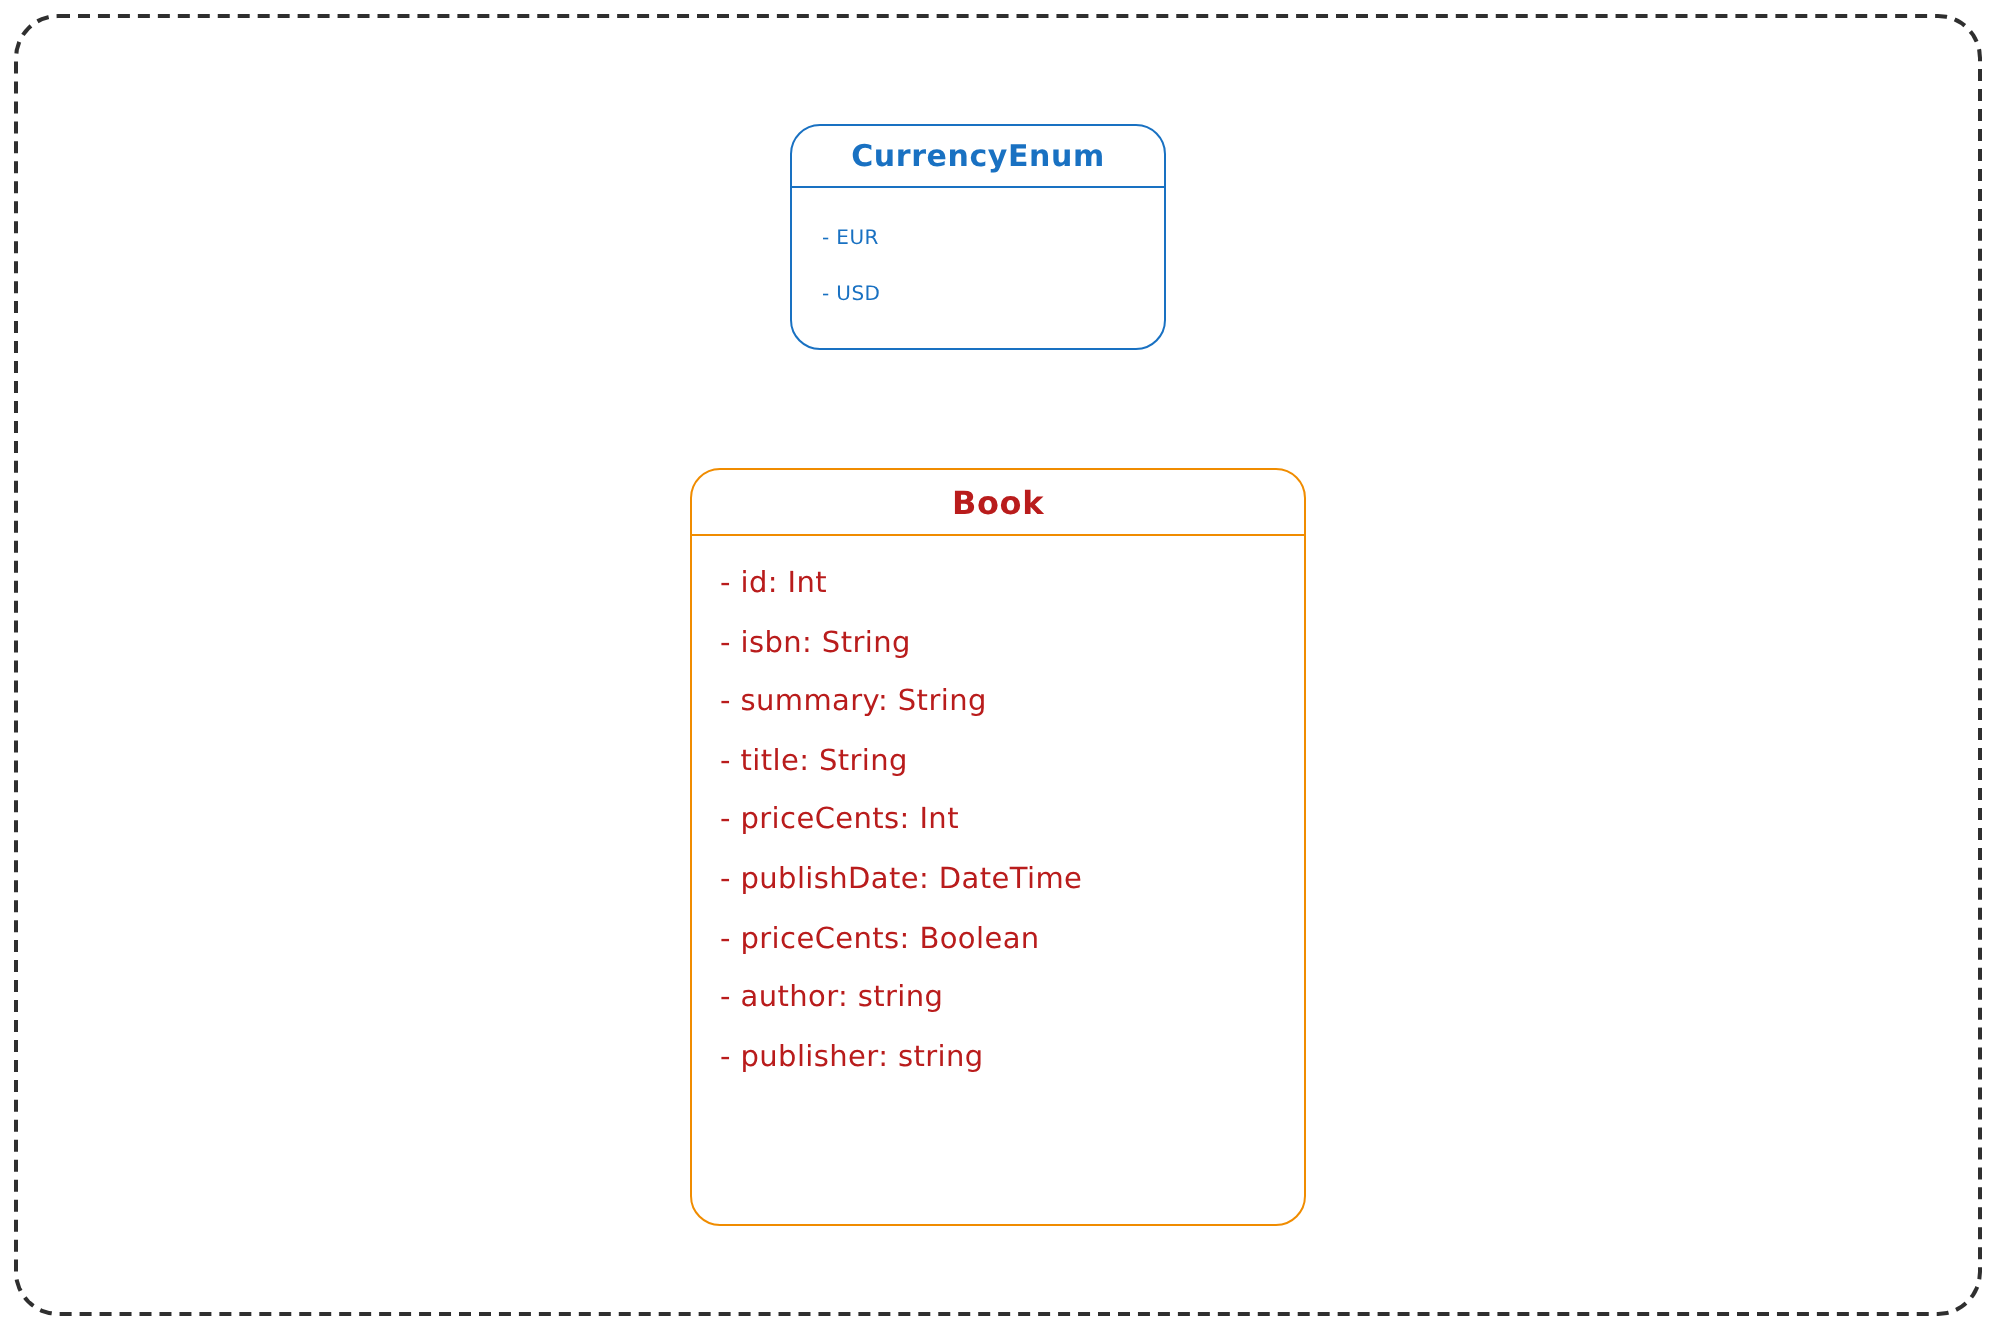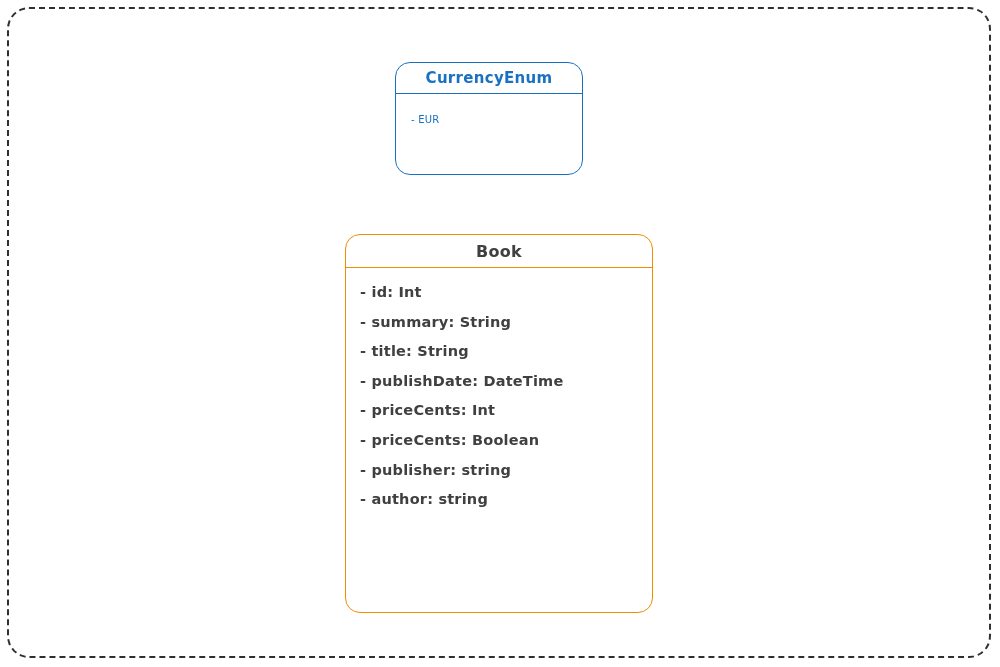--- a/index.html
+++ b/index.html
@@ -70,58 +70,59 @@
     line-height: 28px;
   }
 
   
   .class-box {
     left: 345px;
     top: 234px;
     width: 308px;
     height: 379px;
     border: 1.7px solid #f08c00;
-    color: #404040;
+    color: #b91c1c;
   }
   .class-box .box-title {
     height: 33px;
     line-height: 33px;
     font-size: 16px;
     border-bottom: 1.7px solid #f08c00;
   }
   .class-box .box-body {
     padding: 10px 0 0 14px;
   }
   .class-box .row {
     font-size: 14.5px;
     line-height: 29.6px;
-    font-weight: bold;
   }
 </style>
 </head>
 <body>
 
 <div class="stage">
 
   <div class="frame"></div>
 
   <div class="uml-box enum-box">
     <div class="box-title">CurrencyEnum</div>
     <div class="box-body">
       <div class="row">- EUR</div>
+      <div class="row">- USD</div>
     </div>
   </div>
 
   <div class="uml-box class-box">
     <div class="box-title">Book</div>
     <div class="box-body">
       <div class="row">- id: Int</div>
+      <div class="row">- isbn: String</div>
       <div class="row">- summary: String</div>
       <div class="row">- title: String</div>
+      <div class="row">- priceCents: Int</div>
       <div class="row">- publishDate: DateTime</div>
-      <div class="row">- priceCents: Int</div>
       <div class="row">- priceCents: Boolean</div>
+      <div class="row">- author: string</div>
       <div class="row">- publisher: string</div>
-      <div class="row">- author: string</div>
     </div>
   </div>
 
 </div>
 
 </body></html>

